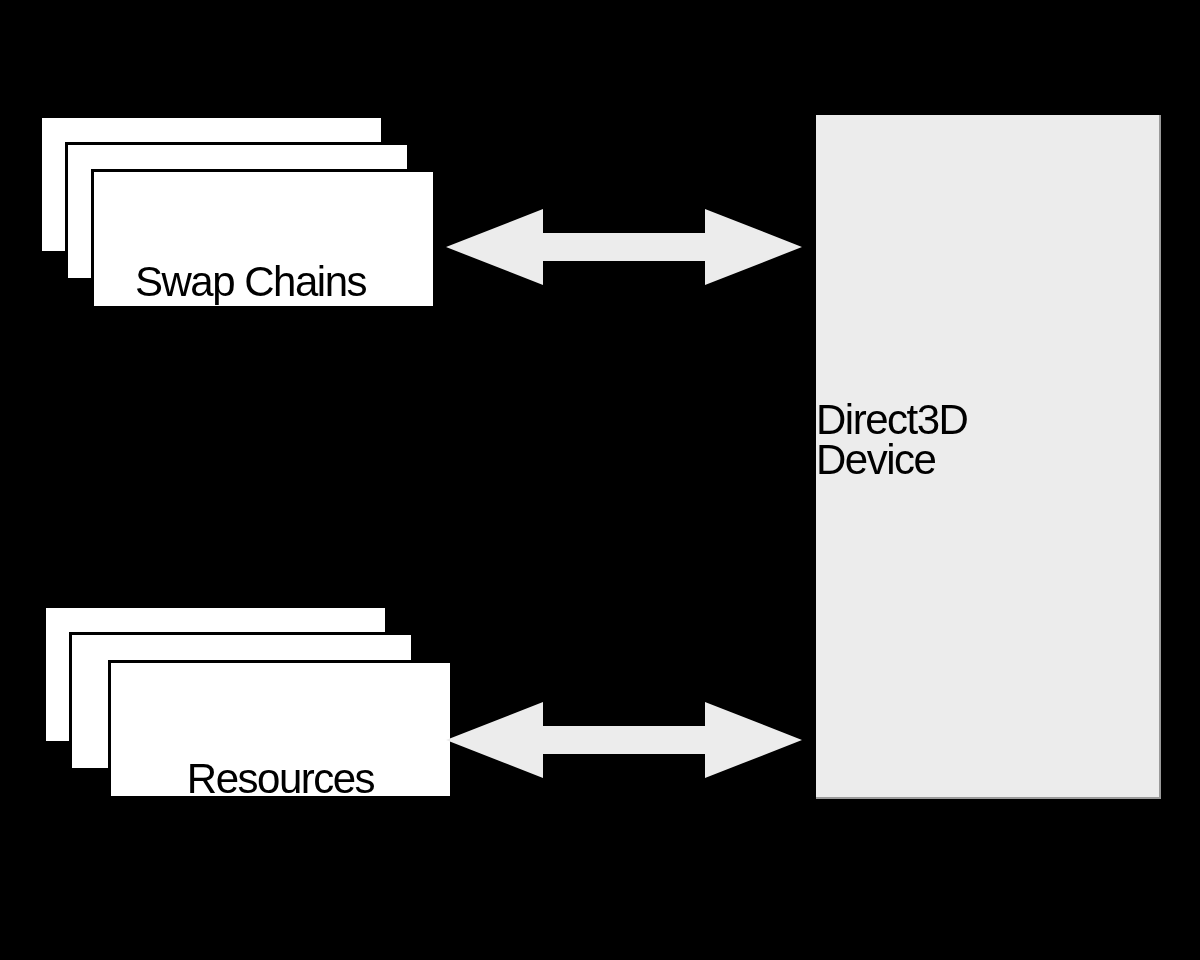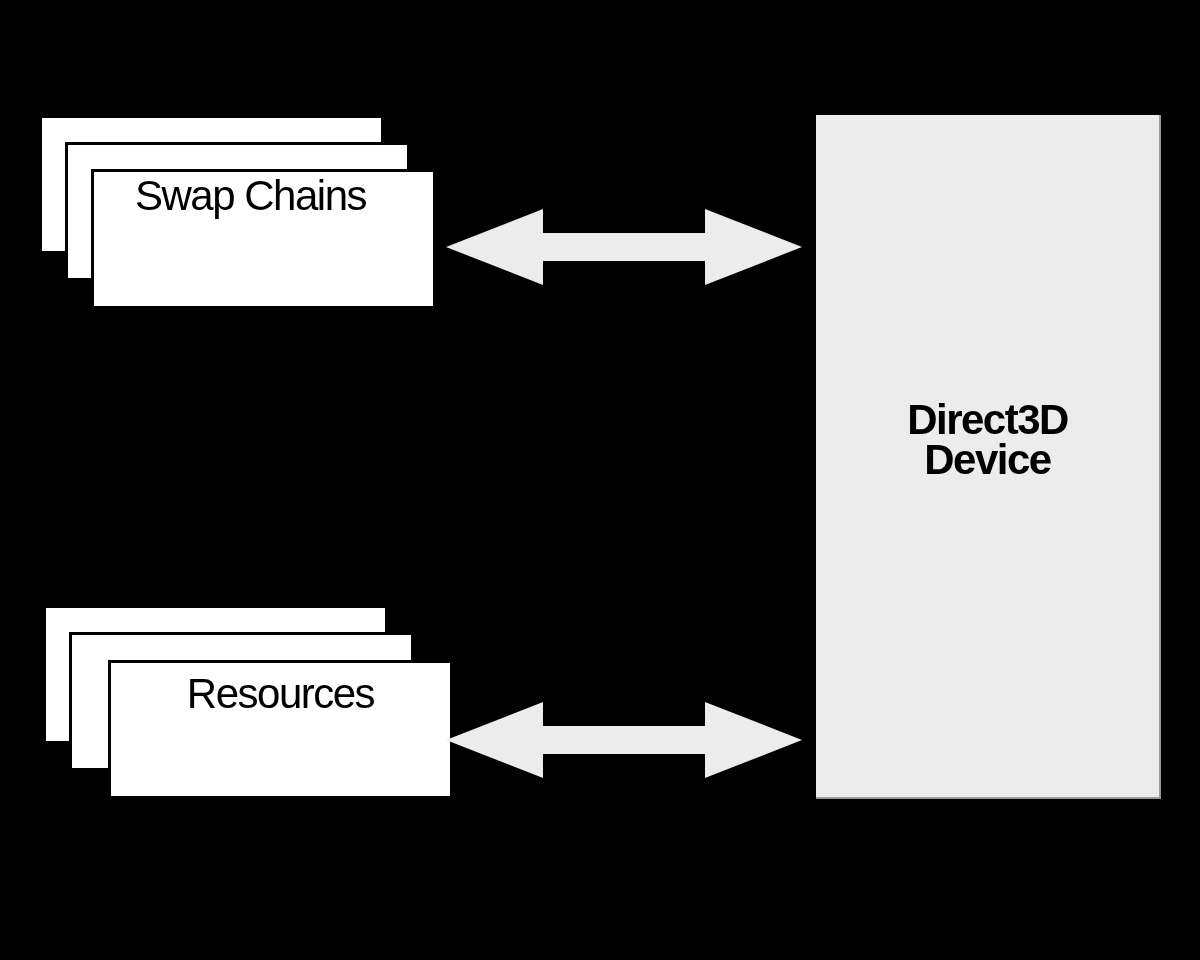--- a/index.html
+++ b/index.html
@@ -20,21 +20,21 @@
   .card {
     position: absolute;
     width: 345px;
     height: 139px;
     background: #ffffff;
     border: 3px solid #000000;
     box-sizing: border-box;
   }
   .card.front {
     display: flex;
-    align-items: flex-start;
+    align-items: flex-end;
     justify-content: center;
   }
   
   .sc-back  { left: 39px;  top: 115px; }
   .sc-mid   { left: 65px;  top: 142px; }
   .sc-front { left: 91px;  top: 169px; height: 140px; }
   
   .rs-back  { left: 43px;  top: 605px; }
   .rs-mid   { left: 69px;  top: 632px; }
   .rs-front { left: 108px;  top: 660px; }
@@ -56,26 +56,25 @@
     background: #ececec;
     border-right: 2px solid #9a9a9a;
     border-bottom: 2px solid #9a9a9a;
     box-sizing: border-box;
   }
   .device-label {
     position: absolute;
     left: 0;
     right: 0;
     top: 285px;
-    text-align: center;
+    text-align: left;
     font-size: 42px;
     letter-spacing: -1.5px;
     line-height: 40px;
     color: #000000;
-    font-weight: bold;
   }
   .arrows-layer {
     position: absolute;
     left: 0;
     top: 0;
     width: 1200px;
     height: 960px;
     pointer-events: none;
   }
 </style>

